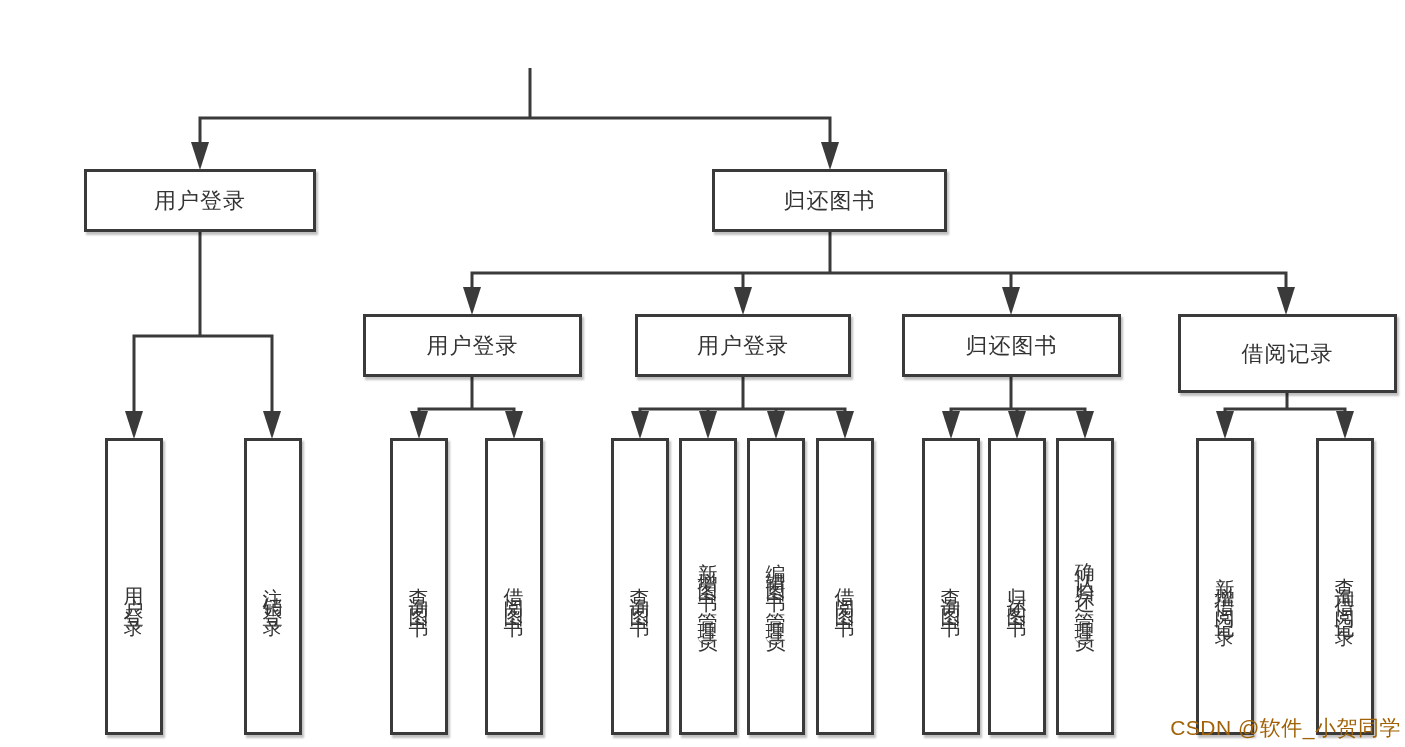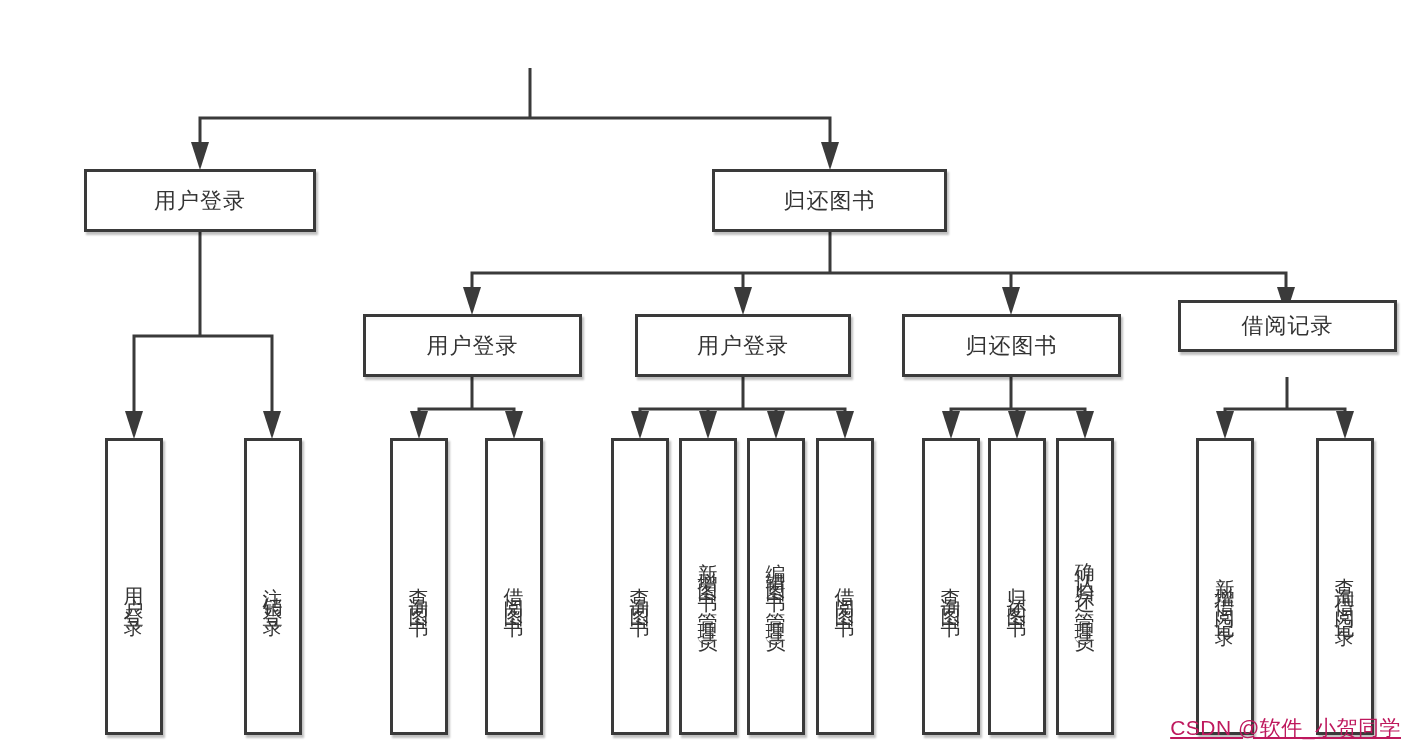--- a/index.html
+++ b/index.html
@@ -35,24 +35,23 @@
     letter-spacing:10px;
     line-height:1;
     white-space:nowrap;
     margin-bottom:-10px;
   }
   .watermark{
     position:absolute;
     right:4px;bottom:5px;
     font-size:21px;
     letter-spacing:0.5px;
-    color:#be185d;
+    color:#a16207;
     z-index:10;
     white-space:nowrap;
-    text-decoration:underline;
   }
 </style>
 </head>
 <body>
 
 <div class="canvas">
 
   <svg class="wires" viewBox="0 0 1405 747" xmlns="http://www.w3.org/2000/svg">
     <defs>
       <polygon id="ah" points="-9,-28 9,-28 0,0"></polygon>
@@ -102,21 +101,21 @@
 
   <div class="node" style="left:363px;top:314px;width:219px;height:63px">
     <span class="hlabel">用户登录</span>
   </div>
   <div class="node" style="left:635px;top:314px;width:216px;height:63px">
     <span class="hlabel">用户登录</span>
   </div>
   <div class="node" style="left:902px;top:314px;width:219px;height:63px">
     <span class="hlabel">归还图书</span>
   </div>
-  <div class="node" style="left:1178px;top:300px;width:219px;height:52px">
+  <div class="node" style="left:1178px;top:314px;width:219px;height:79px">
     <span class="hlabel">借阅记录</span>
   </div>
 
   <div class="node" style="left:105px;top:438px;width:58px;height:297px">
     <span class="vlabel">用户登录</span>
   </div>
   <div class="node" style="left:244px;top:438px;width:58px;height:297px">
     <span class="vlabel">注销登录</span>
   </div>
 

